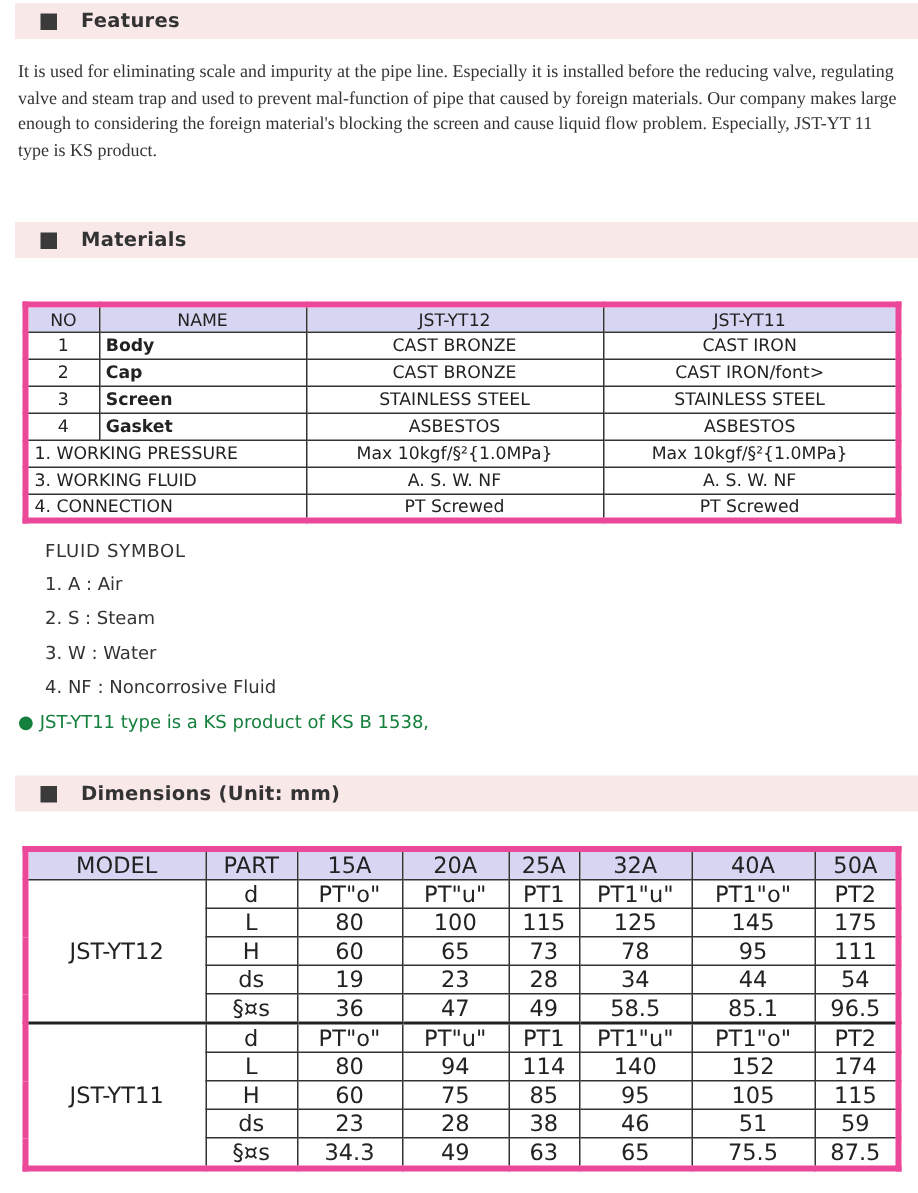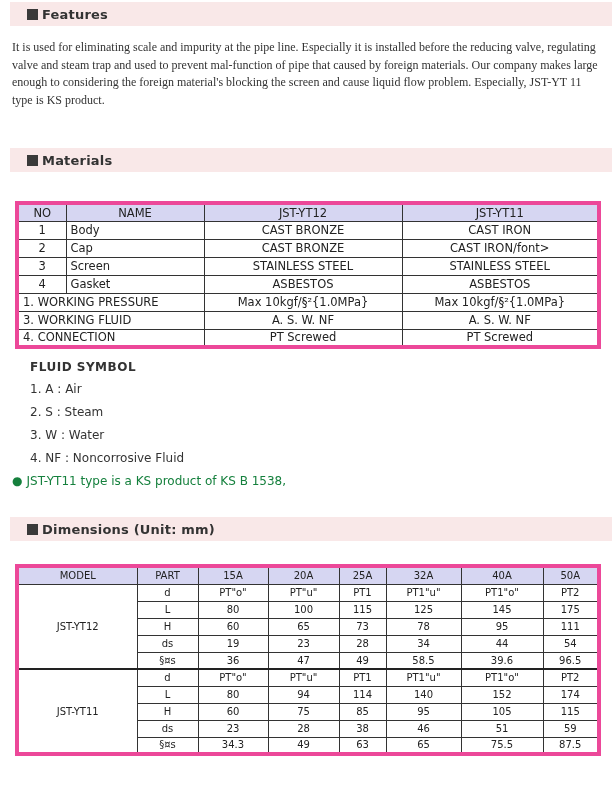--- a/index.html
+++ b/index.html
@@ -12,21 +12,21 @@
   }
   .page { width: 612px; height: 795px; padding-top: 2px; }
 
   
   .section-bar {
     margin-left: 10px;
     height: 24px;
     background: #F9E8E8;
     display: flex;
     align-items: center;
-    gap: 4px;
+    gap: 16px;
     padding-left: 17px;
   }
   .sq { width: 11px; height: 11px; background: #3a3a3a; flex: 0 0 auto; }
   .bar-title { font-size: 13px; font-weight: bold; color: #333; letter-spacing: 0.2px; }
 
   
   .features-text {
     margin: 13px 10px 0 12px;
     width: 592px;
     height: 109px;
@@ -56,35 +56,35 @@
   }
   table { border: 4px solid #ec4899; }
   th { background: #D6D6F2; }
 
   
   .materials { width: 582px; margin-top: 29px; }
   .materials col.c-no   { width: 49px; }
   .materials col.c-name { width: 138px; }
   .materials col.c-y12  { width: 198px; }
   .materials col.c-y11  { width: 197px; }
-  .materials td.name-cell { text-align: left; }
+  .materials td.name-cell { text-align: left; font-weight: bold; }
   .materials td.spec-label { text-align: left; }
 
   
   .fluid { margin: 7px 0 0 30px; font-size: 12px; color: #333; }
-  .fluid-title { line-height: 22px; letter-spacing: 0.5px; font-weight: bold; }
+  .fluid-title { line-height: 22px; letter-spacing: 0.5px; }
   .fluid-item { line-height: 23px; }
 
   .note { margin: 3px 0 0 12px; font-size: 12px; color: #15803d; line-height: 17px; }
   .note .bullet-icon { font-size: 12px; margin-right: 4px; }
 
   .dims-bar { margin-top: 27px; }
 
   
-  .dims { width: 582px; margin-top: 23px; font-size: 10px; }
+  .dims { width: 582px; margin-top: 23px; font-size: 15px; }
   .dims col.c-model { width: 120px; }
   .dims col.c-part  { width: 61px; }
   .dims col.c-15    { width: 70px; }
   .dims col.c-20    { width: 71px; }
   .dims col.c-25    { width: 47px; }
   .dims col.c-32    { width: 75px; }
   .dims col.c-40    { width: 82px; }
   .dims col.c-50    { width: 56px; }
   .dims td { height: 17px; }
   .dims tr.group-start td { border-top: 2px solid #222; }
@@ -237,21 +237,21 @@
       <td>34</td>
       <td>44</td>
       <td>54</td>
     </tr>
     <tr>
       <td class="part">§¤s</td>
       <td>36</td>
       <td>47</td>
       <td>49</td>
       <td>58.5</td>
-      <td>39.6</td>
+      <td>85.1</td>
       <td>96.5</td>
     </tr>
 
     <tr class="group-start">
       <td rowspan="5" class="model">JST-YT11</td>
       <td class="part">d</td>
       <td>PT"o"</td>
       <td>PT"u"</td>
       <td>PT1</td>
       <td>PT1"u"</td>

